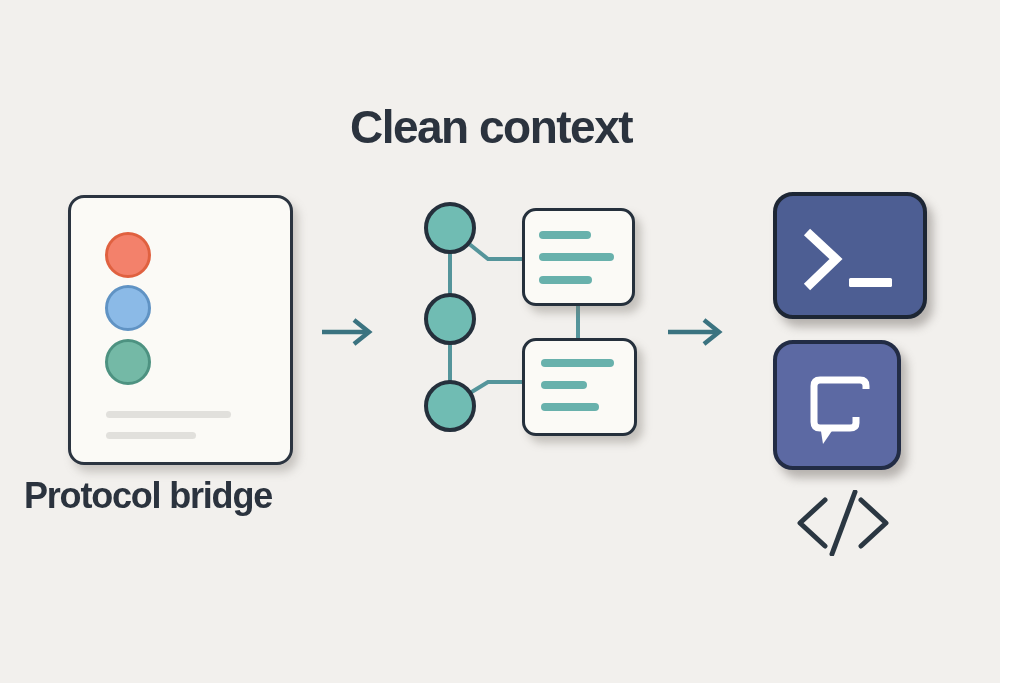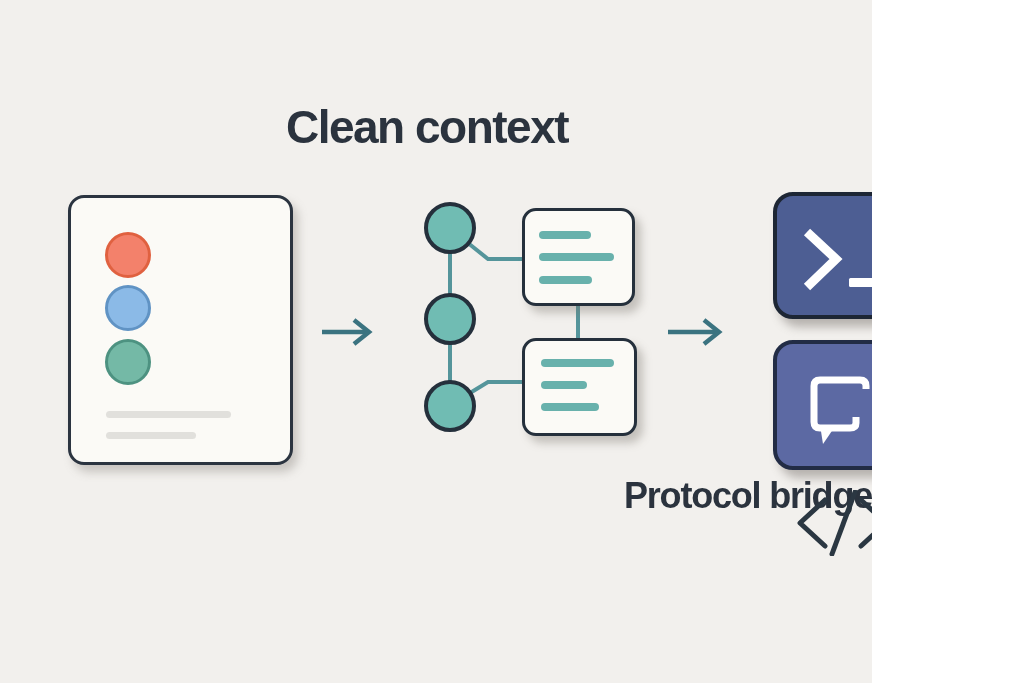--- a/index.html
+++ b/index.html
@@ -1,32 +1,32 @@
 <!DOCTYPE html>
 <html><head>
 <meta charset="utf-8">
 <style>
   html,body{margin:0;padding:0;}
   .stage{
     position:relative;
-    width:872px;height:683px;
+    width:1000px;height:683px;
     background:#f2f0ed;
     overflow:hidden;
     font-family:"Liberation Sans", sans-serif;
   }
   
   .title{
     position:absolute;top:104px;left:0;right:18px;
     text-align:center;
     font-size:46px;font-weight:700;letter-spacing:-1.5px;
     color:#2b333e;line-height:1;
   }
   .caption{
     position:absolute;top:478px;left:24px;right:0;
-    text-align:right;
+    text-align:left;
     font-size:36px;font-weight:700;letter-spacing:-1.2px;
     color:#2b333e;line-height:1;
   }
   
   .context-card{
     position:absolute;left:68px;top:195px;width:225px;height:270px;
     box-sizing:border-box;background:#fbfaf6;
     border:3.5px solid #2b3440;border-radius:16px;
     box-shadow:5px 7px 10px rgba(120,115,108,.35);
   }

